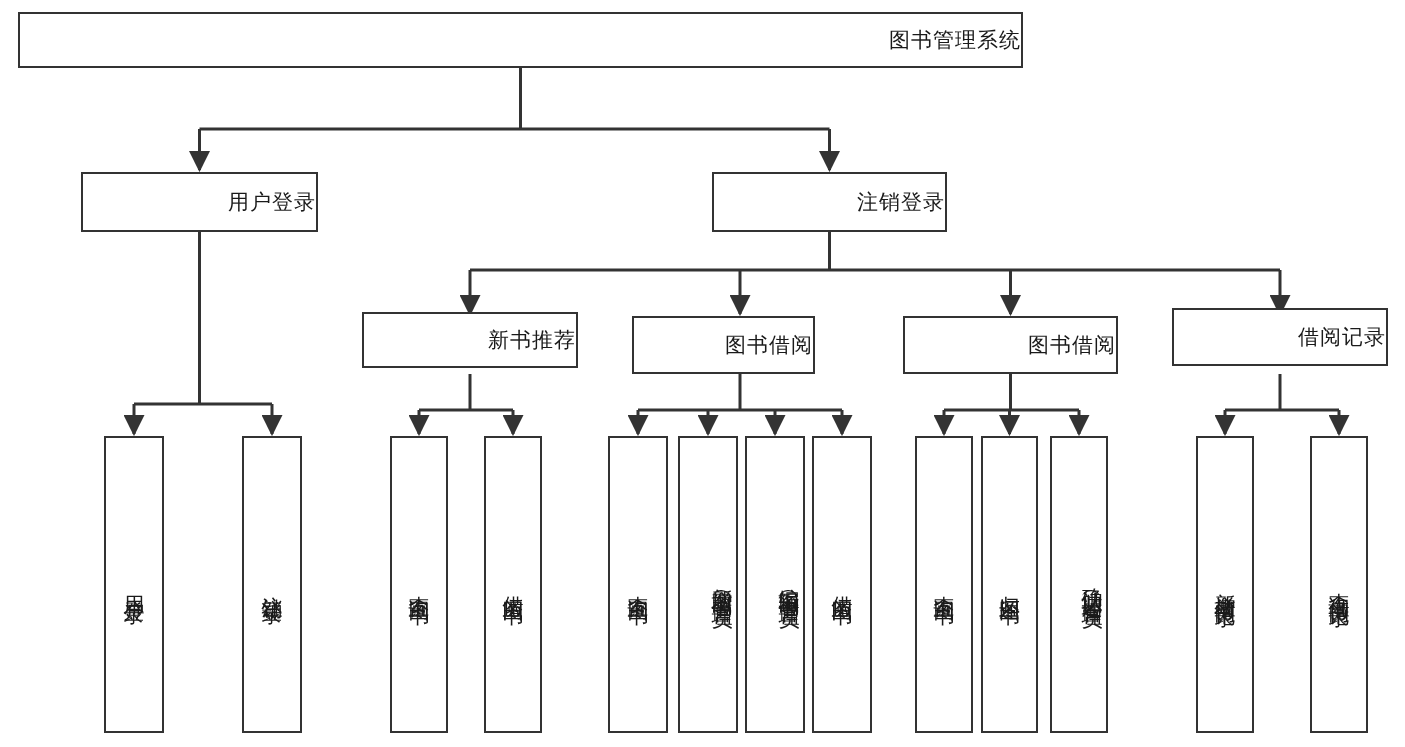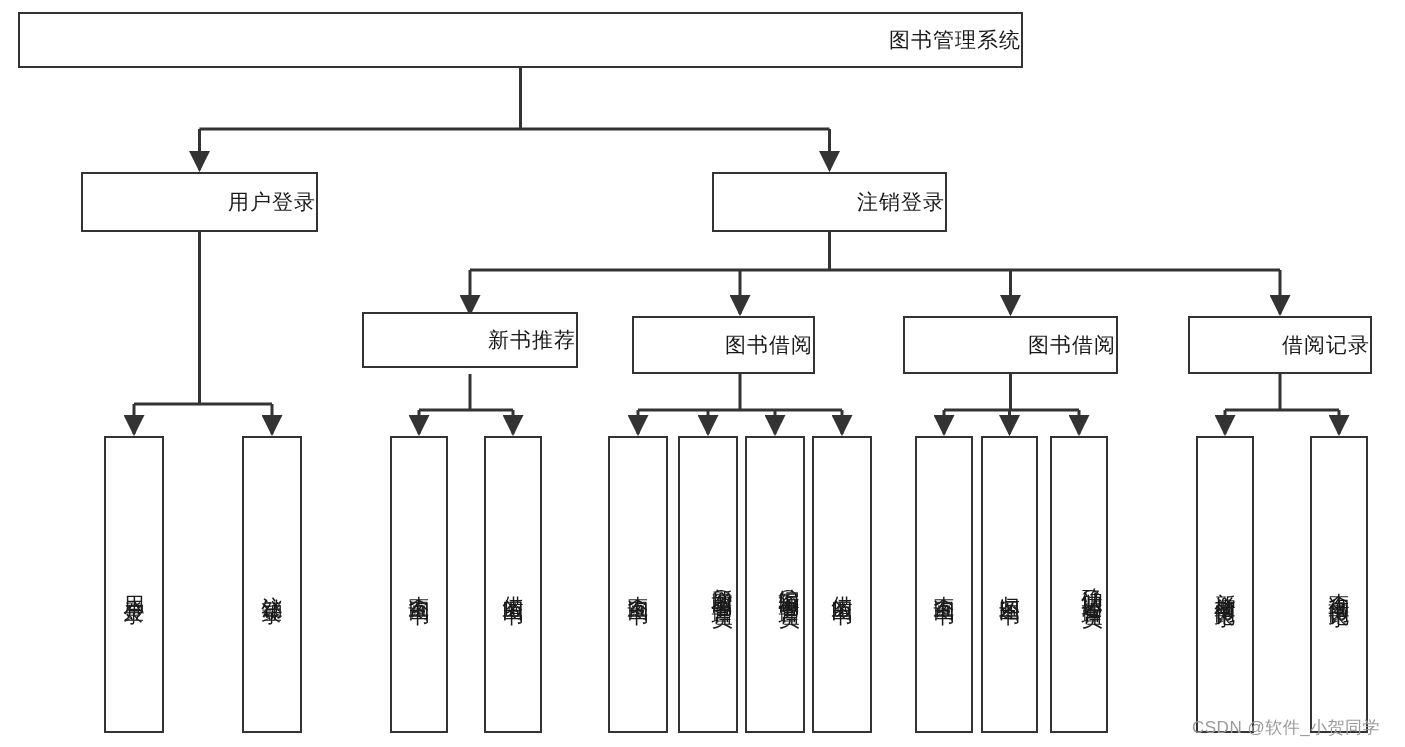--- a/index.html
+++ b/index.html
@@ -127,21 +127,21 @@
       </div>
       <div class="node horiz" style="left: 362px; top: 312px; width: 216px; height: 56px; padding-left: 44px;">
         <span class="node-label">新书推荐</span>
       </div>
       <div class="node horiz" style="left: 632px; top: 316px; width: 183px; height: 58px;">
         <span class="node-label">图书借阅</span>
       </div>
       <div class="node horiz" style="left: 903px; top: 316px; width: 215px; height: 58px;">
         <span class="node-label">图书借阅</span>
       </div>
-      <div class="node horiz" style="left: 1172px; top: 316px; width: 184px; height: 58px; margin-left: 16px;">
+      <div class="node horiz" style="left: 1172px; top: 308px; width: 216px; height: 58px;">
         <span class="node-label">借阅记录</span>
       </div>
       <div class="node vert midtext" style="left: 104px; top: 436px; width: 60px; height: 297px;">
         <span class="node-label">用户登录</span>
       </div>
       <div class="node vert midtext" style="left: 242px; top: 436px; width: 60px; height: 297px;">
         <span class="node-label">注销登录</span>
       </div>
       <div class="node vert midtext" style="left: 390px; top: 436px; width: 58px; height: 297px;">
         <span class="node-label">查询图书</span>
@@ -171,15 +171,14 @@
         <span class="node-label">确认归还（管理员）</span>
       </div>
       <div class="node vert midtext" style="left: 1196px; top: 436px; width: 58px; height: 297px;">
         <span class="node-label">新增借阅记录</span>
       </div>
       <div class="node vert midtext" style="left: 1310px; top: 436px; width: 58px; height: 297px;">
         <span class="node-label">查询借阅记录</span>
       </div>
     </div>
 
-  <div class="watermark" style="left: 1192px; top: 716px;">CSDN @软件_小贺同学</div>
 
 </div>
 
 </body></html>

